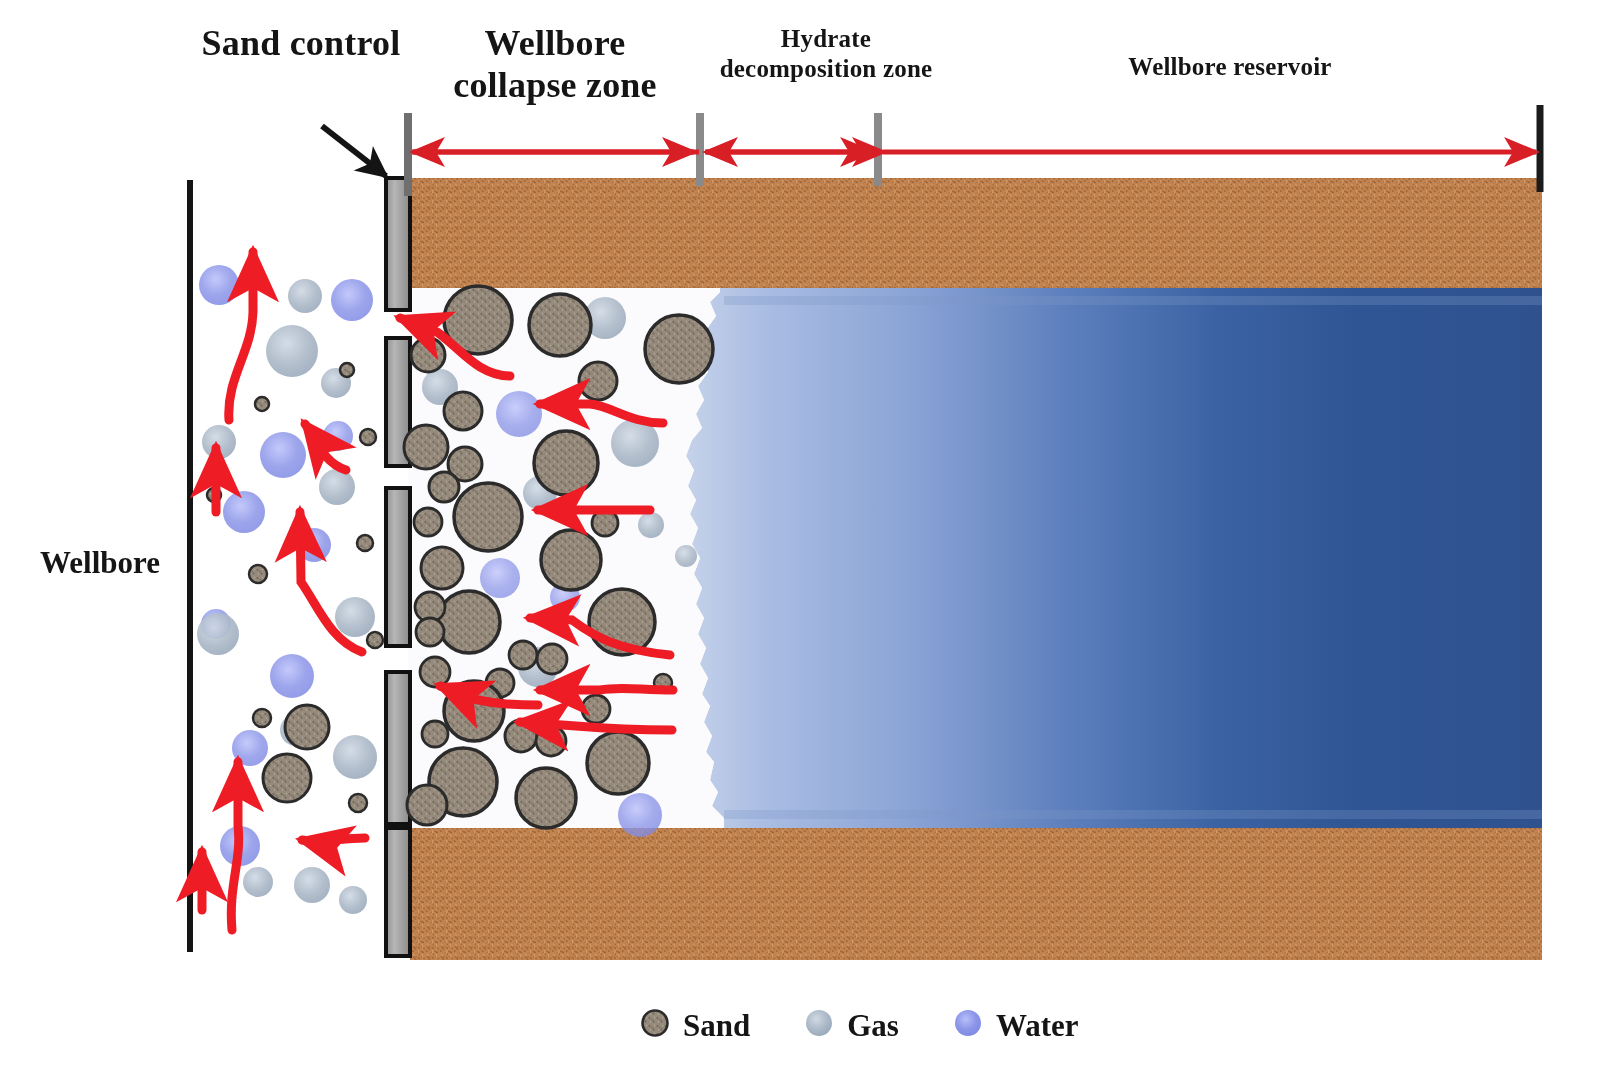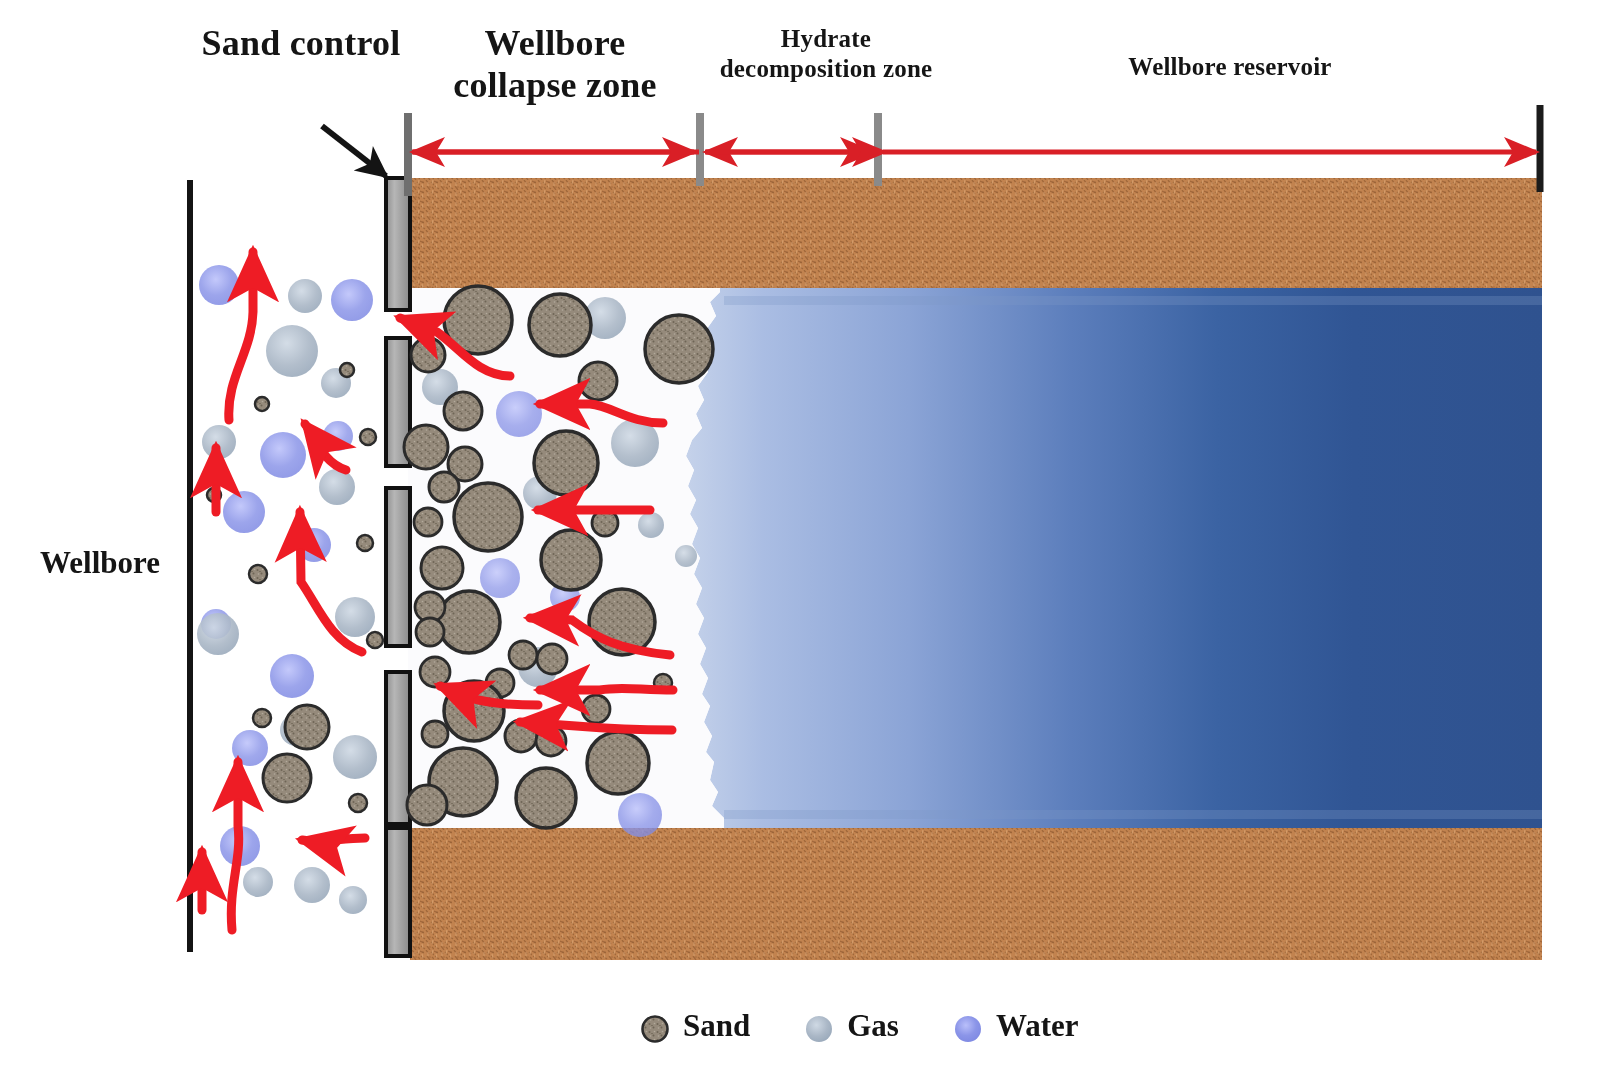--- a/index.html
+++ b/index.html
@@ -29,21 +29,21 @@
   #label-hydrate-reservoir{left:1080px;top:52px;width:300px;font-size:25px;}
   #label-wellbore{
     position:absolute;left:10px;top:545px;width:180px;text-align:center;
     font-family:"Liberation Serif", serif;font-weight:bold;font-size:31px;color:#151515;
   }
 
   #legend{
     position:absolute;left:640px;top:998px;width:600px;height:56px;
     display:flex;align-items:center;gap:54px;
   }
-  .legend-item{display:flex;align-items:flex-end;gap:13px;}
+  .legend-item{display:flex;align-items:flex-start;gap:13px;}
   .legend-swatch{width:30px;height:30px;border-radius:50%;display:block;}
   .legend-text{
     font-family:"Liberation Serif", serif;font-weight:bold;font-size:31px;color:#151515;
     white-space:nowrap;
   }
 </style>
 </head>
 <body>
 
 <div id="stage">

